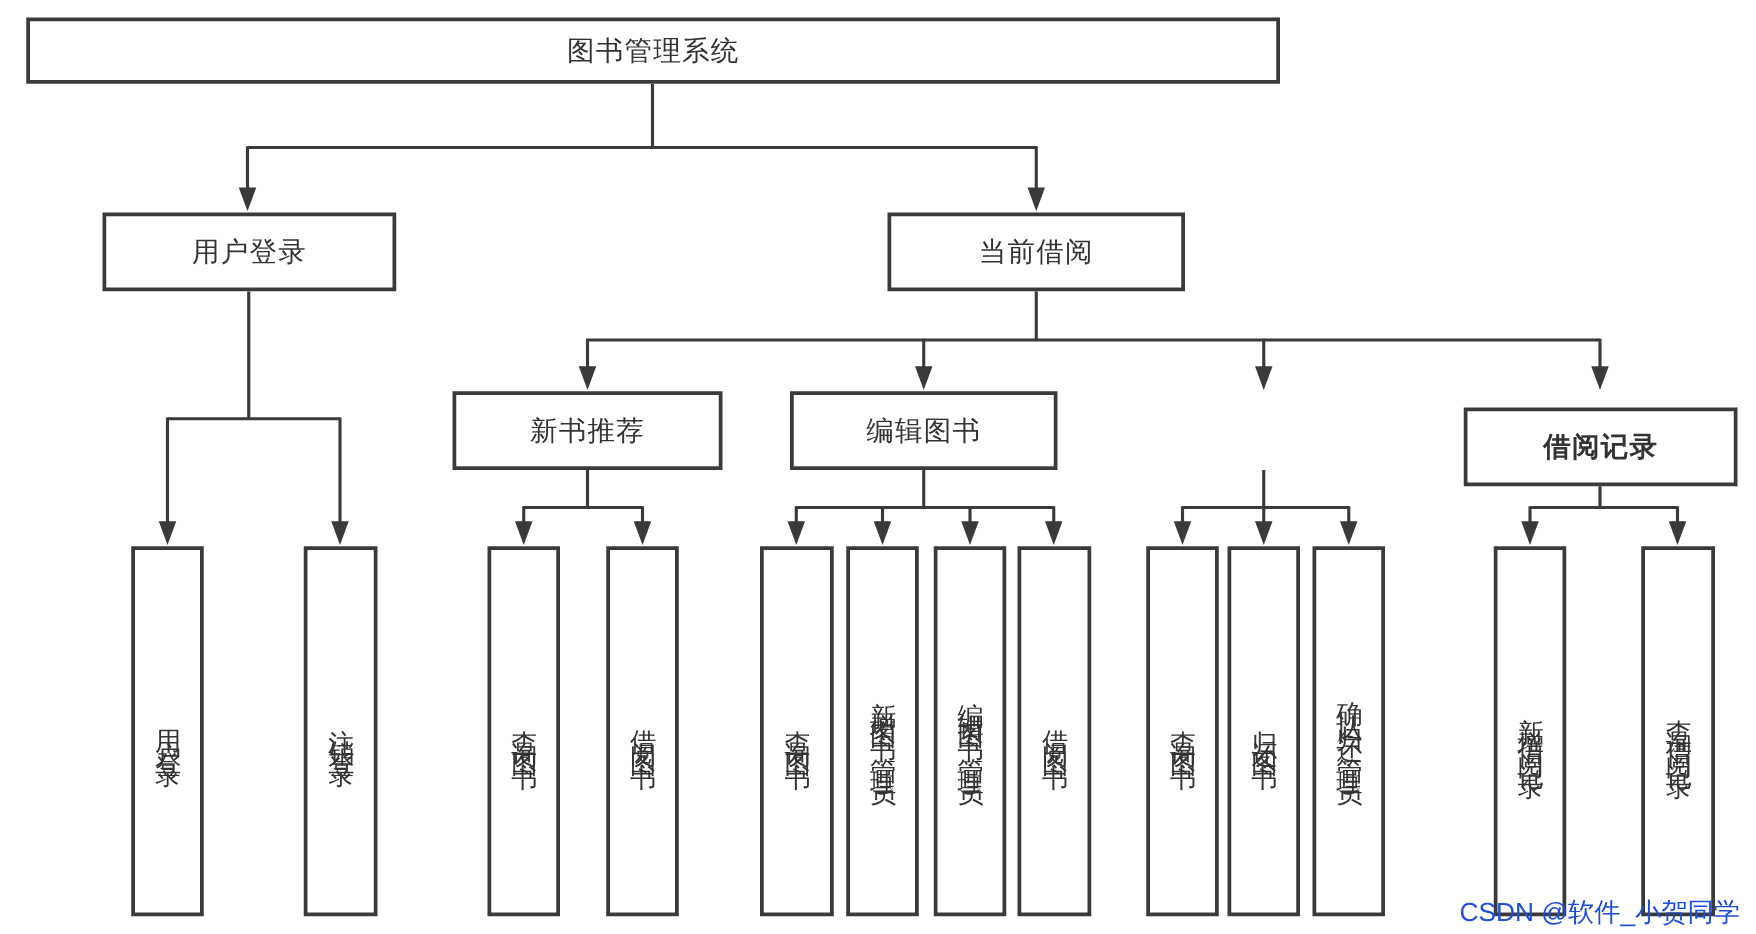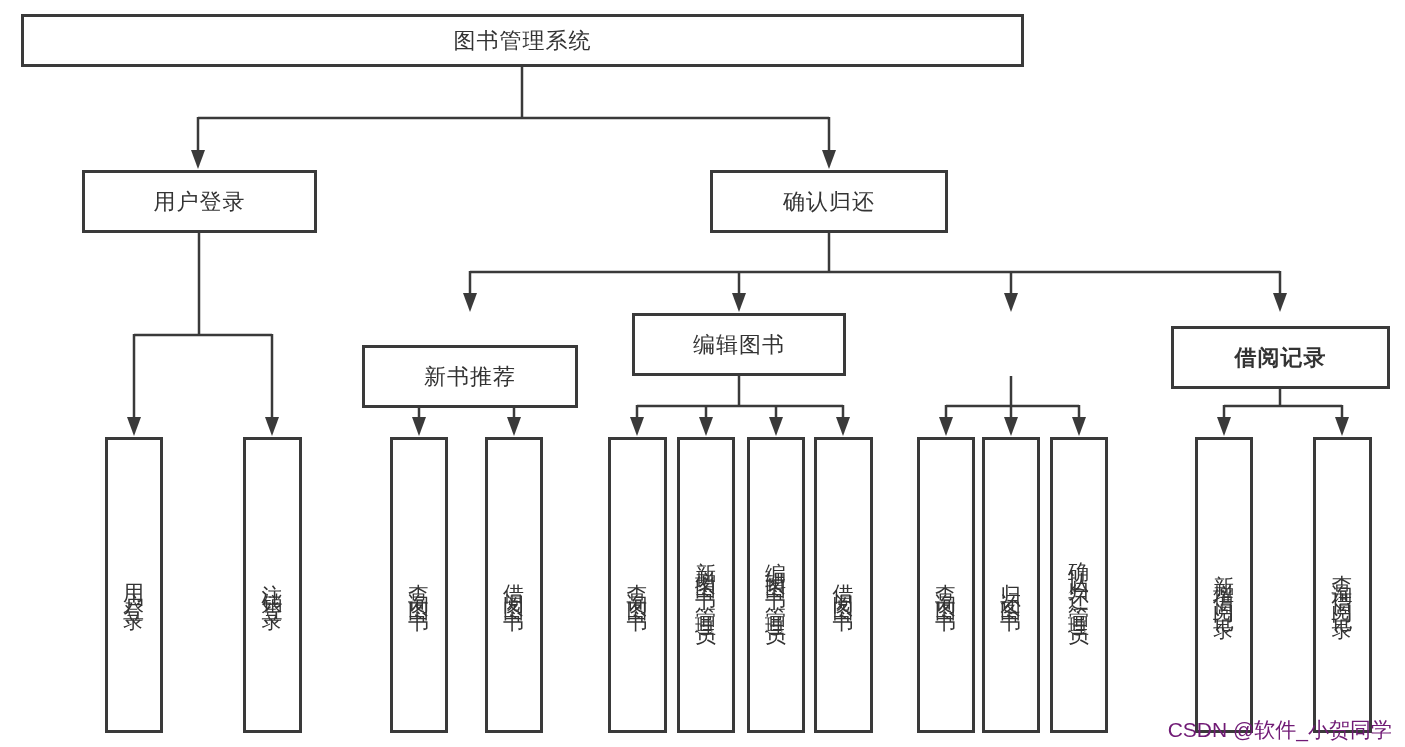--- a/index.html
+++ b/index.html
@@ -35,21 +35,21 @@
     font-size: 21px;
     letter-spacing: 9px;
     line-height: 1;
     white-space: nowrap;
   }
   .watermark {
     position: absolute;
     right: 13px;
     bottom: 3px;
     font-size: 21px;
-    color: #701a75;
+    color: #1d4ed8;
     z-index: 5;
     white-space: nowrap;
   }
 </style>
 </head>
 <body>
 
 <div class="stage">
 
   <svg class="wires" viewBox="0 0 1405 747" xmlns="http://www.w3.org/2000/svg">
@@ -118,24 +118,24 @@
   </svg>
 
   <div class="box" style="left:21px; top:14px; width:1003px; height:53px;">
     <span class="hlabel">图书管理系统</span>
   </div>
 
   <div class="box" style="left:82px; top:170px; width:235px; height:63px;">
     <span class="hlabel">用户登录</span>
   </div>
   <div class="box" style="left:710px; top:170px; width:238px; height:63px;">
-    <span class="hlabel">确认归还</span>
+    <span class="hlabel">当前借阅</span>
   </div>
 
-  <div class="box" style="left:362px; top:313px; width:216px; height:63px;margin-top:32px;">
+  <div class="box" style="left:362px; top:313px; width:216px; height:63px;">
     <span class="hlabel">新书推荐</span>
   </div>
   <div class="box" style="left:632px; top:313px; width:214px; height:63px;">
     <span class="hlabel">编辑图书</span>
   </div>
   <div class="box" style="left:1171px; top:326px; width:219px; height:63px;font-weight:bold;">
     <span class="hlabel">借阅记录</span>
   </div>
 
   <div class="box leaf" style="left:105px; top:437px; width:58px; height:296px;">

